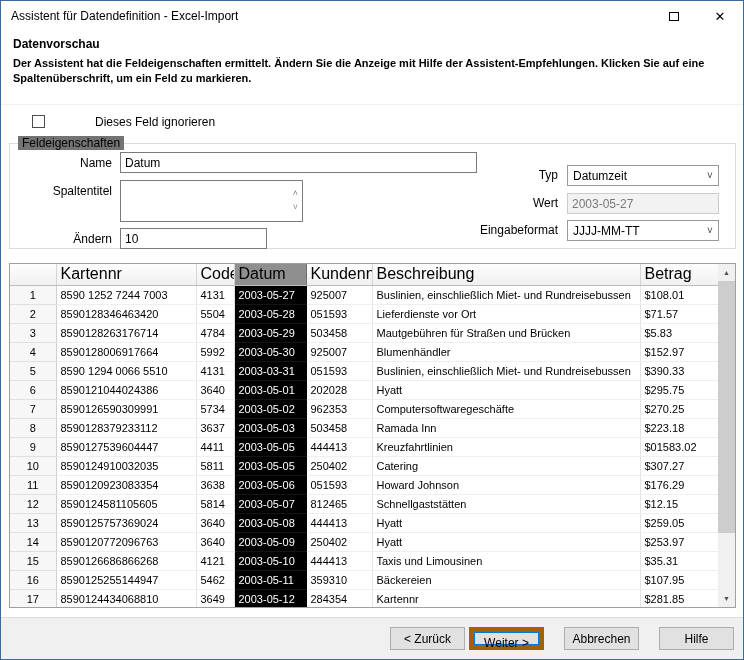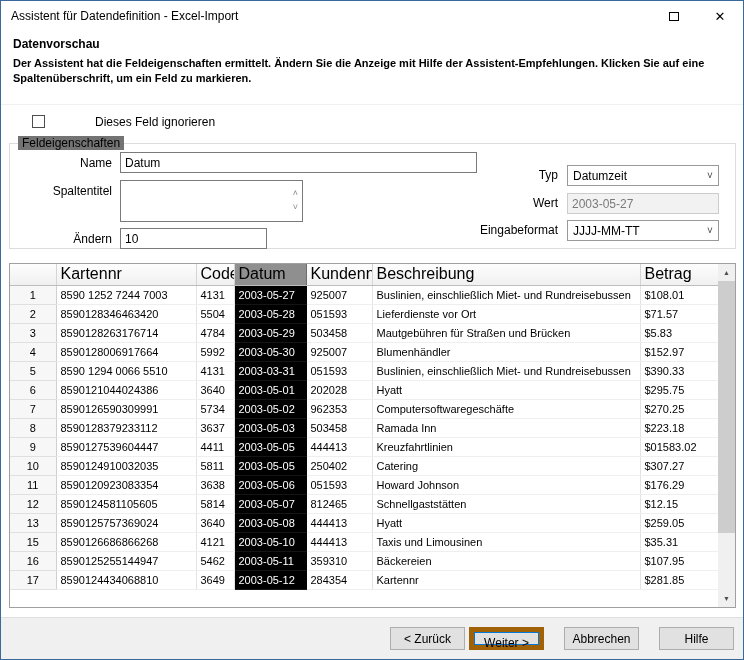--- a/index.html
+++ b/index.html
@@ -287,20 +287,29 @@
           <tr>
             <td>13</td>
             <td>8590125757369024</td>
             <td>3640</td>
             <td class="sel">2003-05-08</td>
             <td>444413</td>
             <td>Hyatt</td>
             <td>$259.05</td>
           </tr>
           <tr>
+            <td>14</td>
+            <td>8590120772096763</td>
+            <td>3640</td>
+            <td class="sel">2003-05-09</td>
+            <td>250402</td>
+            <td>Hyatt</td>
+            <td>$253.97</td>
+          </tr>
+          <tr>
             <td>15</td>
             <td>8590126686866268</td>
             <td>4121</td>
             <td class="sel">2003-05-10</td>
             <td>444413</td>
             <td>Taxis und Limousinen</td>
             <td>$35.31</td>
           </tr>
           <tr>
             <td>16</td>

